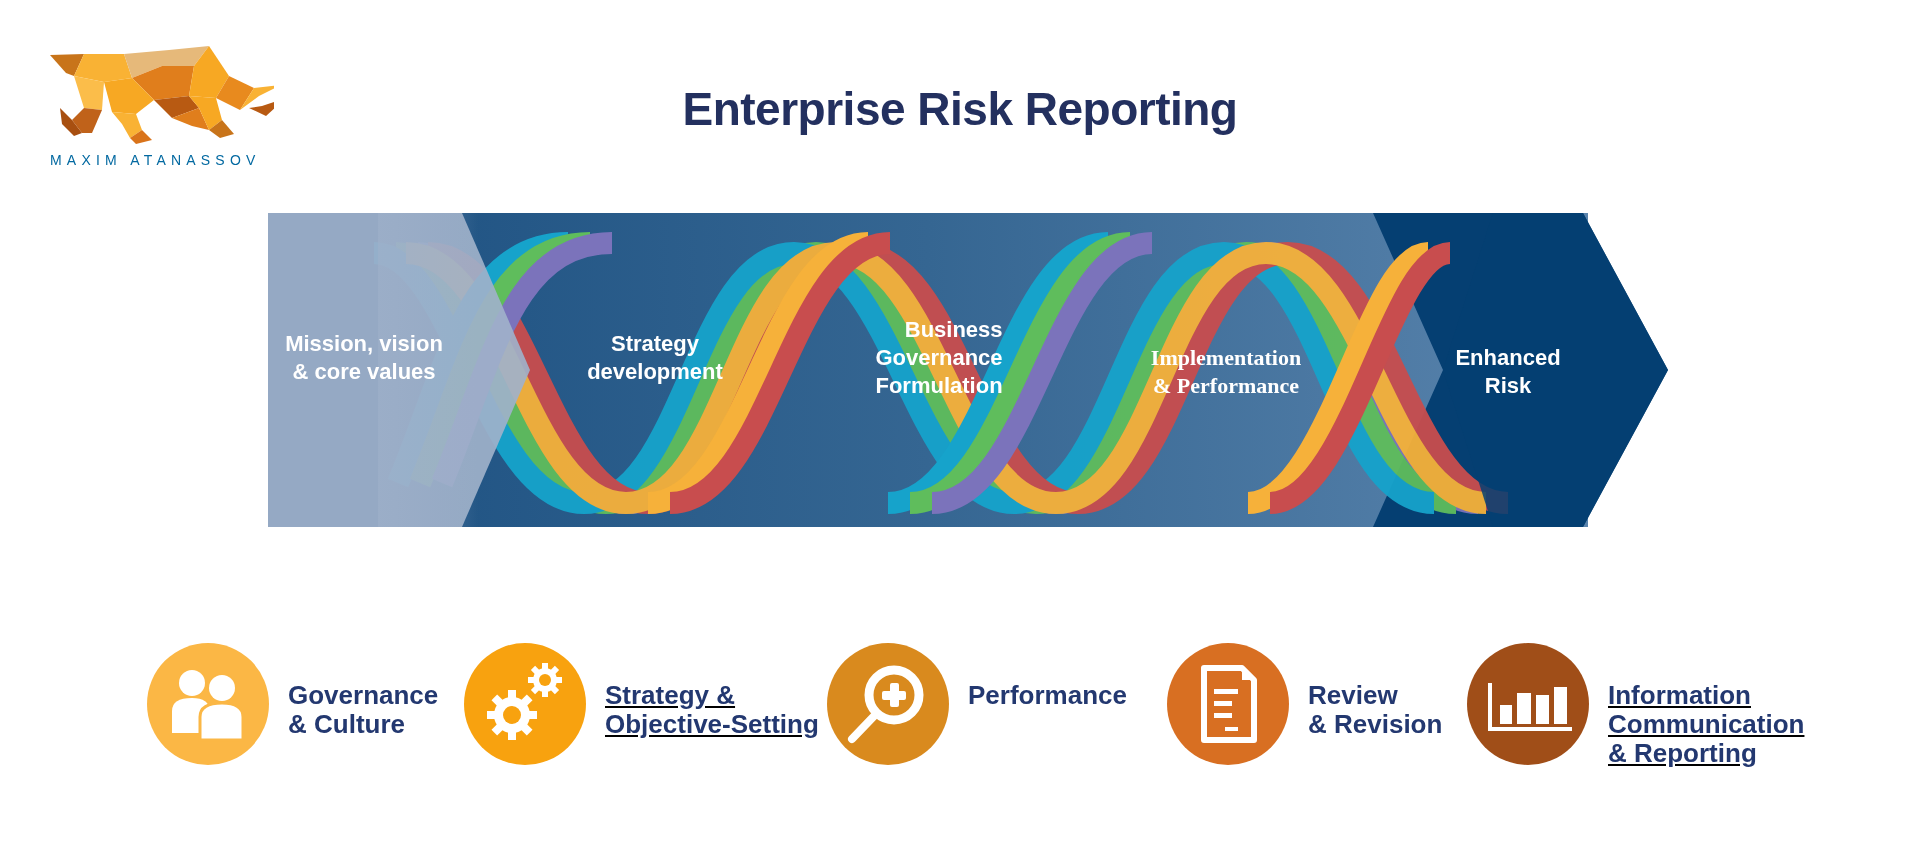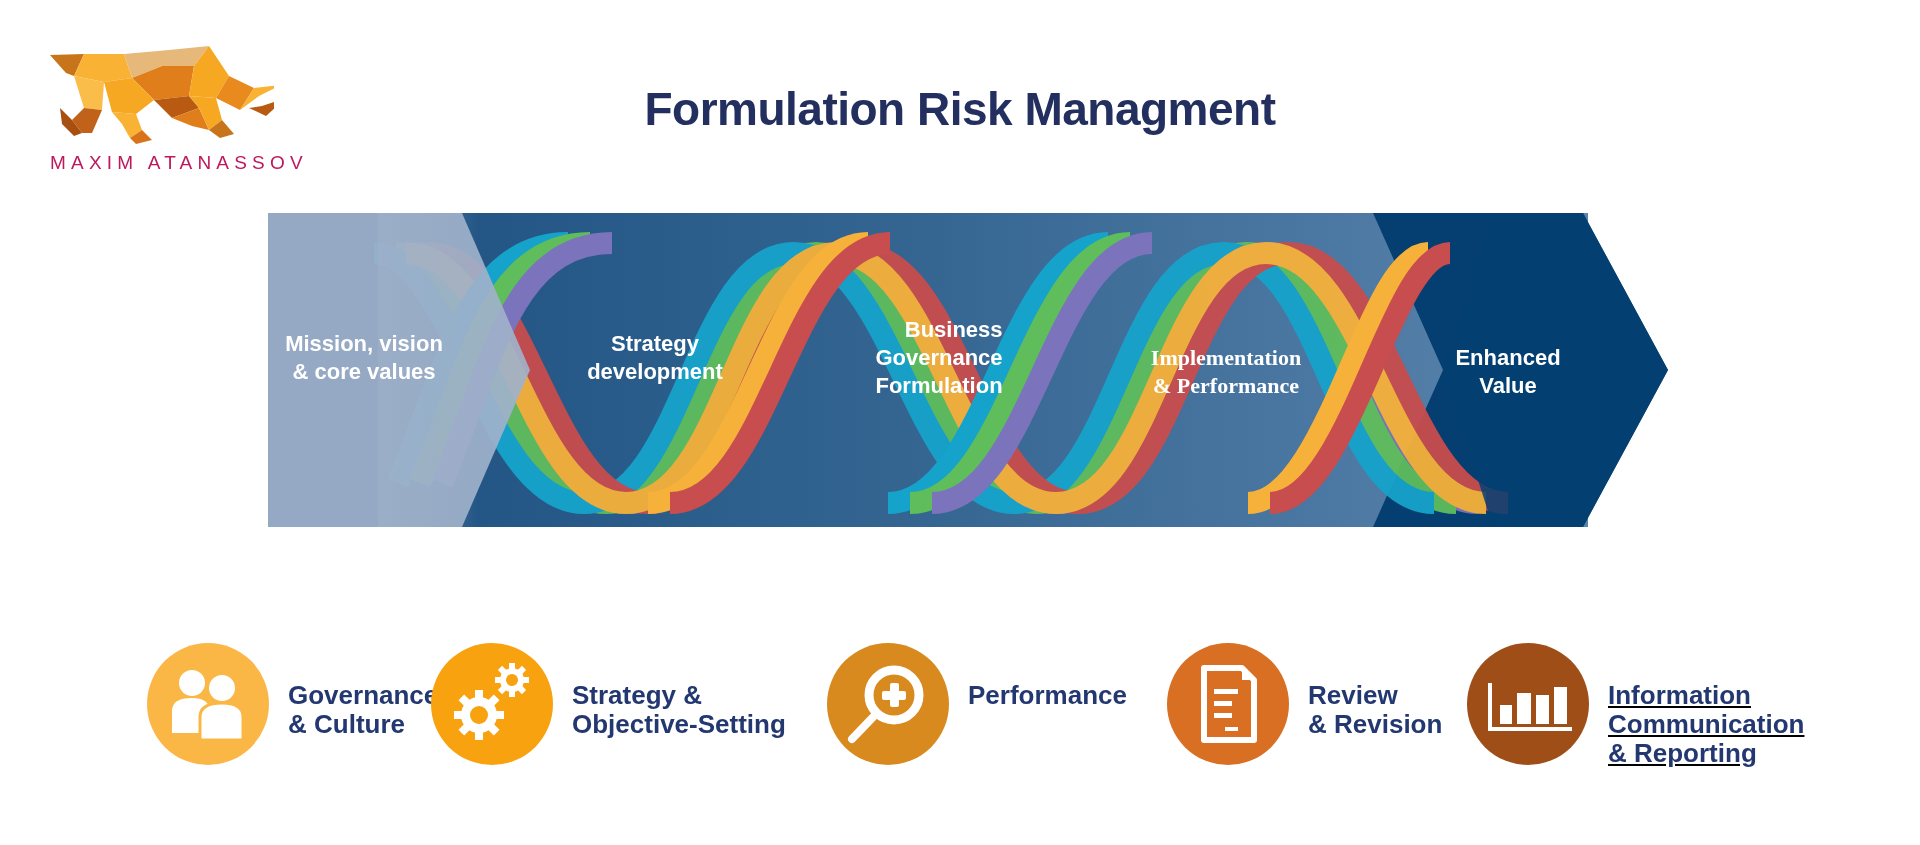--- a/index.html
+++ b/index.html
@@ -3,22 +3,22 @@
 <meta charset="utf-8">
 <style>
   html, body { margin:0; padding:0; }
   body {
     width:1920px; height:845px; background:#ffffff; position:relative; overflow:hidden;
     font-family:"Liberation Sans", "DejaVu Sans", sans-serif;
   }
   .logo { position:absolute; left:44px; top:38px; width:230px; height:136px; }
   .logo svg { position:absolute; left:0; top:0; }
   .logo-text {
-    position:absolute; left:6px; top:114px; font-size:19px; letter-spacing:5.2px;
-    color:#be185d; white-space:nowrap;
+    position:absolute; left:6px; top:114px; font-size:14px; letter-spacing:5.2px;
+    color:#0369a1; white-space:nowrap;
   }
   .title {
     position:absolute; left:0; width:1920px; top:82px; text-align:center;
     font-size:46px; font-weight:bold; color:#23305f; letter-spacing:-0.5px;
   }
   .banner { position:absolute; left:268px; top:213px; width:1400px; height:314px; }
   .banner svg { position:absolute; left:0; top:0; }
   .stage-label {
     position:absolute; color:#ffffff; font-size:22px; font-weight:bold; text-align:center;
     line-height:28px; white-space:nowrap; transform:translateX(-50%);
@@ -53,21 +53,21 @@
     <polygon points="68,74 92,76 98,92 86,100 78,86" fill="#f9b234"></polygon>
     <polygon points="86,100 98,92 108,102 92,106" fill="#d9731a"></polygon>
     <polygon points="110,62 145,58 155,70 128,80" fill="#b85a12"></polygon>
     <polygon points="128,80 155,70 165,92 148,88" fill="#e07e1c"></polygon>
     <polygon points="145,58 172,60 178,82 165,92 155,70" fill="#f7a823"></polygon>
     <polygon points="165,92 178,82 190,96 176,100" fill="#c8741a"></polygon>
   </svg>
   <div class="logo-text">MAXIM ATANASSOV</div>
 </div>
 
-<div class="title">Formulation Risk Managment</div>
+<div class="title">Enterprise Risk Reporting</div>
 
 <div class="banner">
   <svg width="1400" height="314" viewBox="0 0 1400 314">
     <defs>
       <linearGradient id="mainGrad" x1="0" y1="0" x2="1" y2="0">
         <stop offset="0" stop-color="#1b4f80"></stop>
         <stop offset="0.5" stop-color="#356692"></stop>
         <stop offset="1" stop-color="#5a84ad"></stop>
       </linearGradient>
       <linearGradient id="fadeL" x1="0" y1="0" x2="1" y2="0">
@@ -118,41 +118,41 @@
     <div>Business</div>
     <div>Governance</div>
     <div>Formulation</div>
   </div>
   <div class="stage-label" style="left:958px; top:131px;font-family:Liberation Serif, serif;">
     <div>Implementation</div>
     <div>&amp; Performance</div>
   </div>
   <div class="stage-label" style="left:1240px; top:131px;">
     <div>Enhanced</div>
-    <div>Value</div>
+    <div>Risk</div>
   </div>
 </div>
 
 <div class="pillar" style="left:147px;">
   <div class="circle" style="background:#fbb745;">
     <svg width="122" height="122" viewBox="0 0 122 122">
       <circle cx="45" cy="40" r="13" fill="#fff"></circle>
       <path d="M25,90 L25,68 Q25,55 45,55 Q62,55 63,68 L63,90 Z" fill="#fff"></path>
       <circle cx="75" cy="45" r="13" fill="#fbb745" stroke="#fbb745" stroke-width="3"></circle>
       <circle cx="75" cy="45" r="13" fill="#fff"></circle>
       <path d="M53,97 L53,74 Q53,60 75,60 Q96,60 96,74 L96,97 Z" fill="#fff" stroke="#fbb745" stroke-width="3"></path>
     </svg>
   </div>
   <div class="label">
     <div>Governance</div>
     <div>&amp; Culture</div>
   </div>
 </div>
 
-<div class="pillar" style="left:431px;">
+<div class="pillar" style="left:464px;text-decoration:underline;">
   <div class="circle" style="background:#f8a20f;">
     <svg width="122" height="122" viewBox="0 0 122 122">
       <g fill="#fff">
         <circle cx="48" cy="72" r="18"></circle>
         <rect x="44" y="47" width="8" height="50"></rect>
         <rect x="23" y="68" width="50" height="8"></rect>
         <rect x="44" y="47" width="8" height="50" transform="rotate(45 48 72)"></rect>
         <rect x="44" y="47" width="8" height="50" transform="rotate(-45 48 72)"></rect>
       </g>
       <circle cx="48" cy="72" r="9" fill="#f8a20f"></circle>

